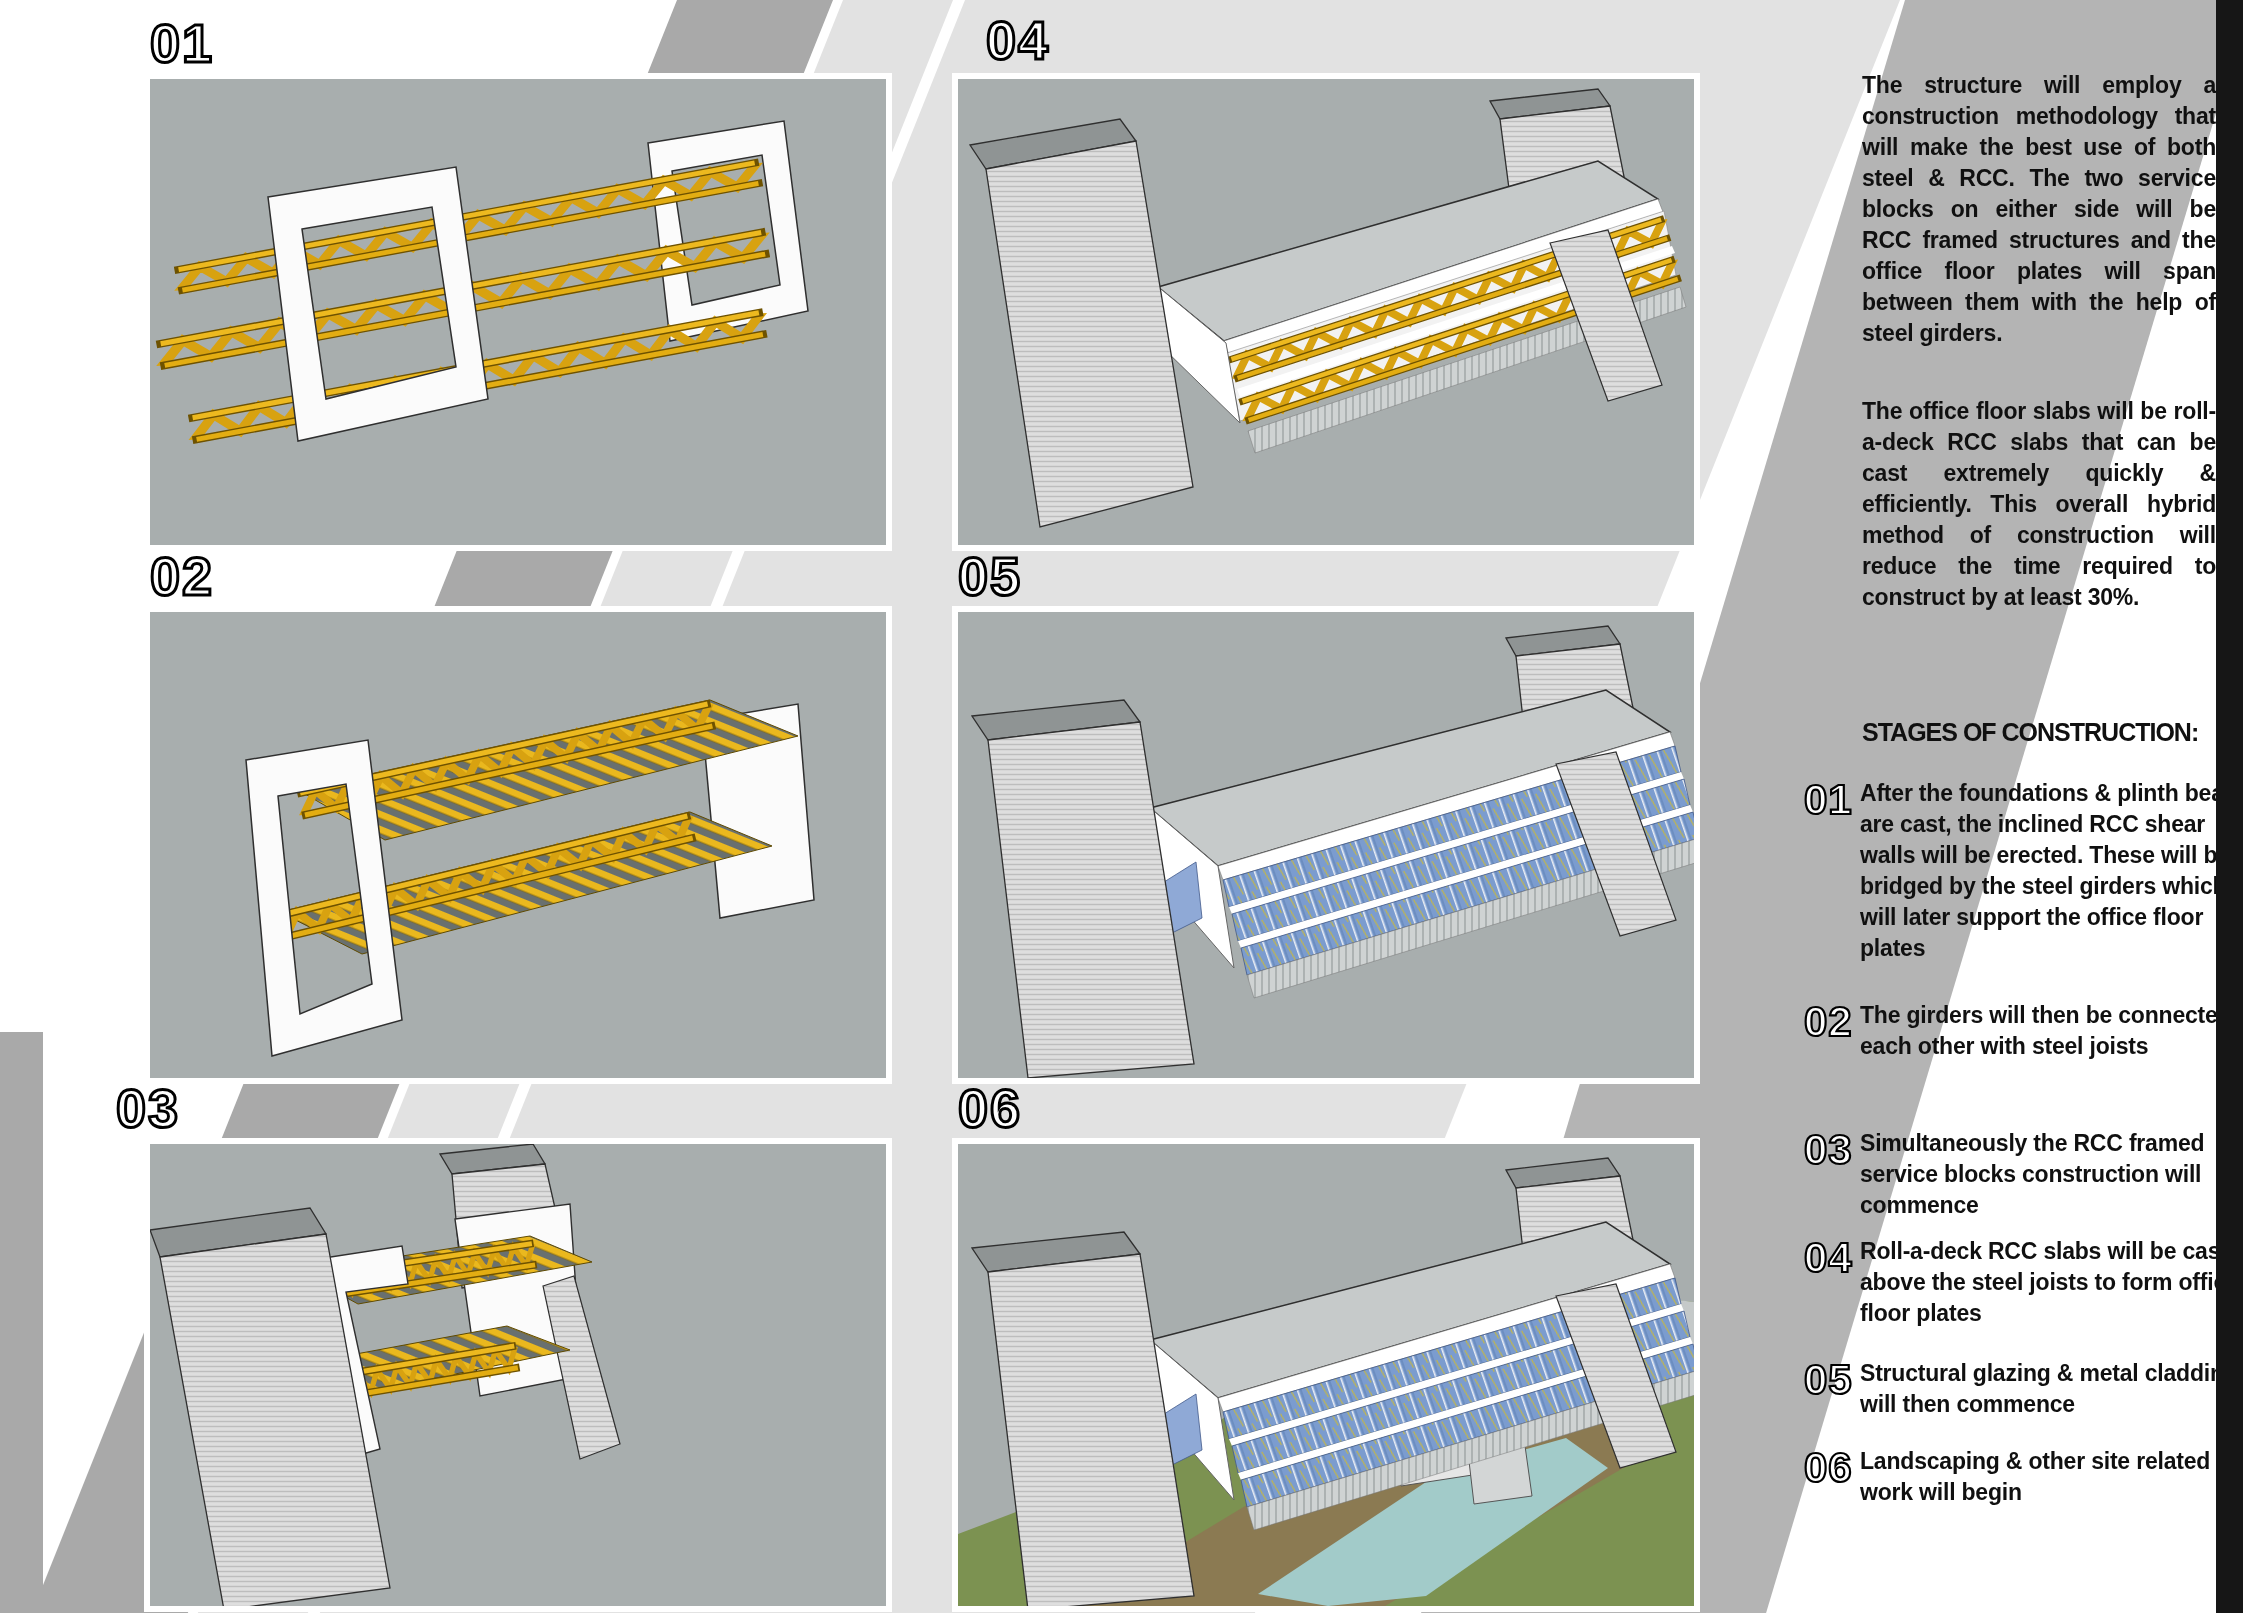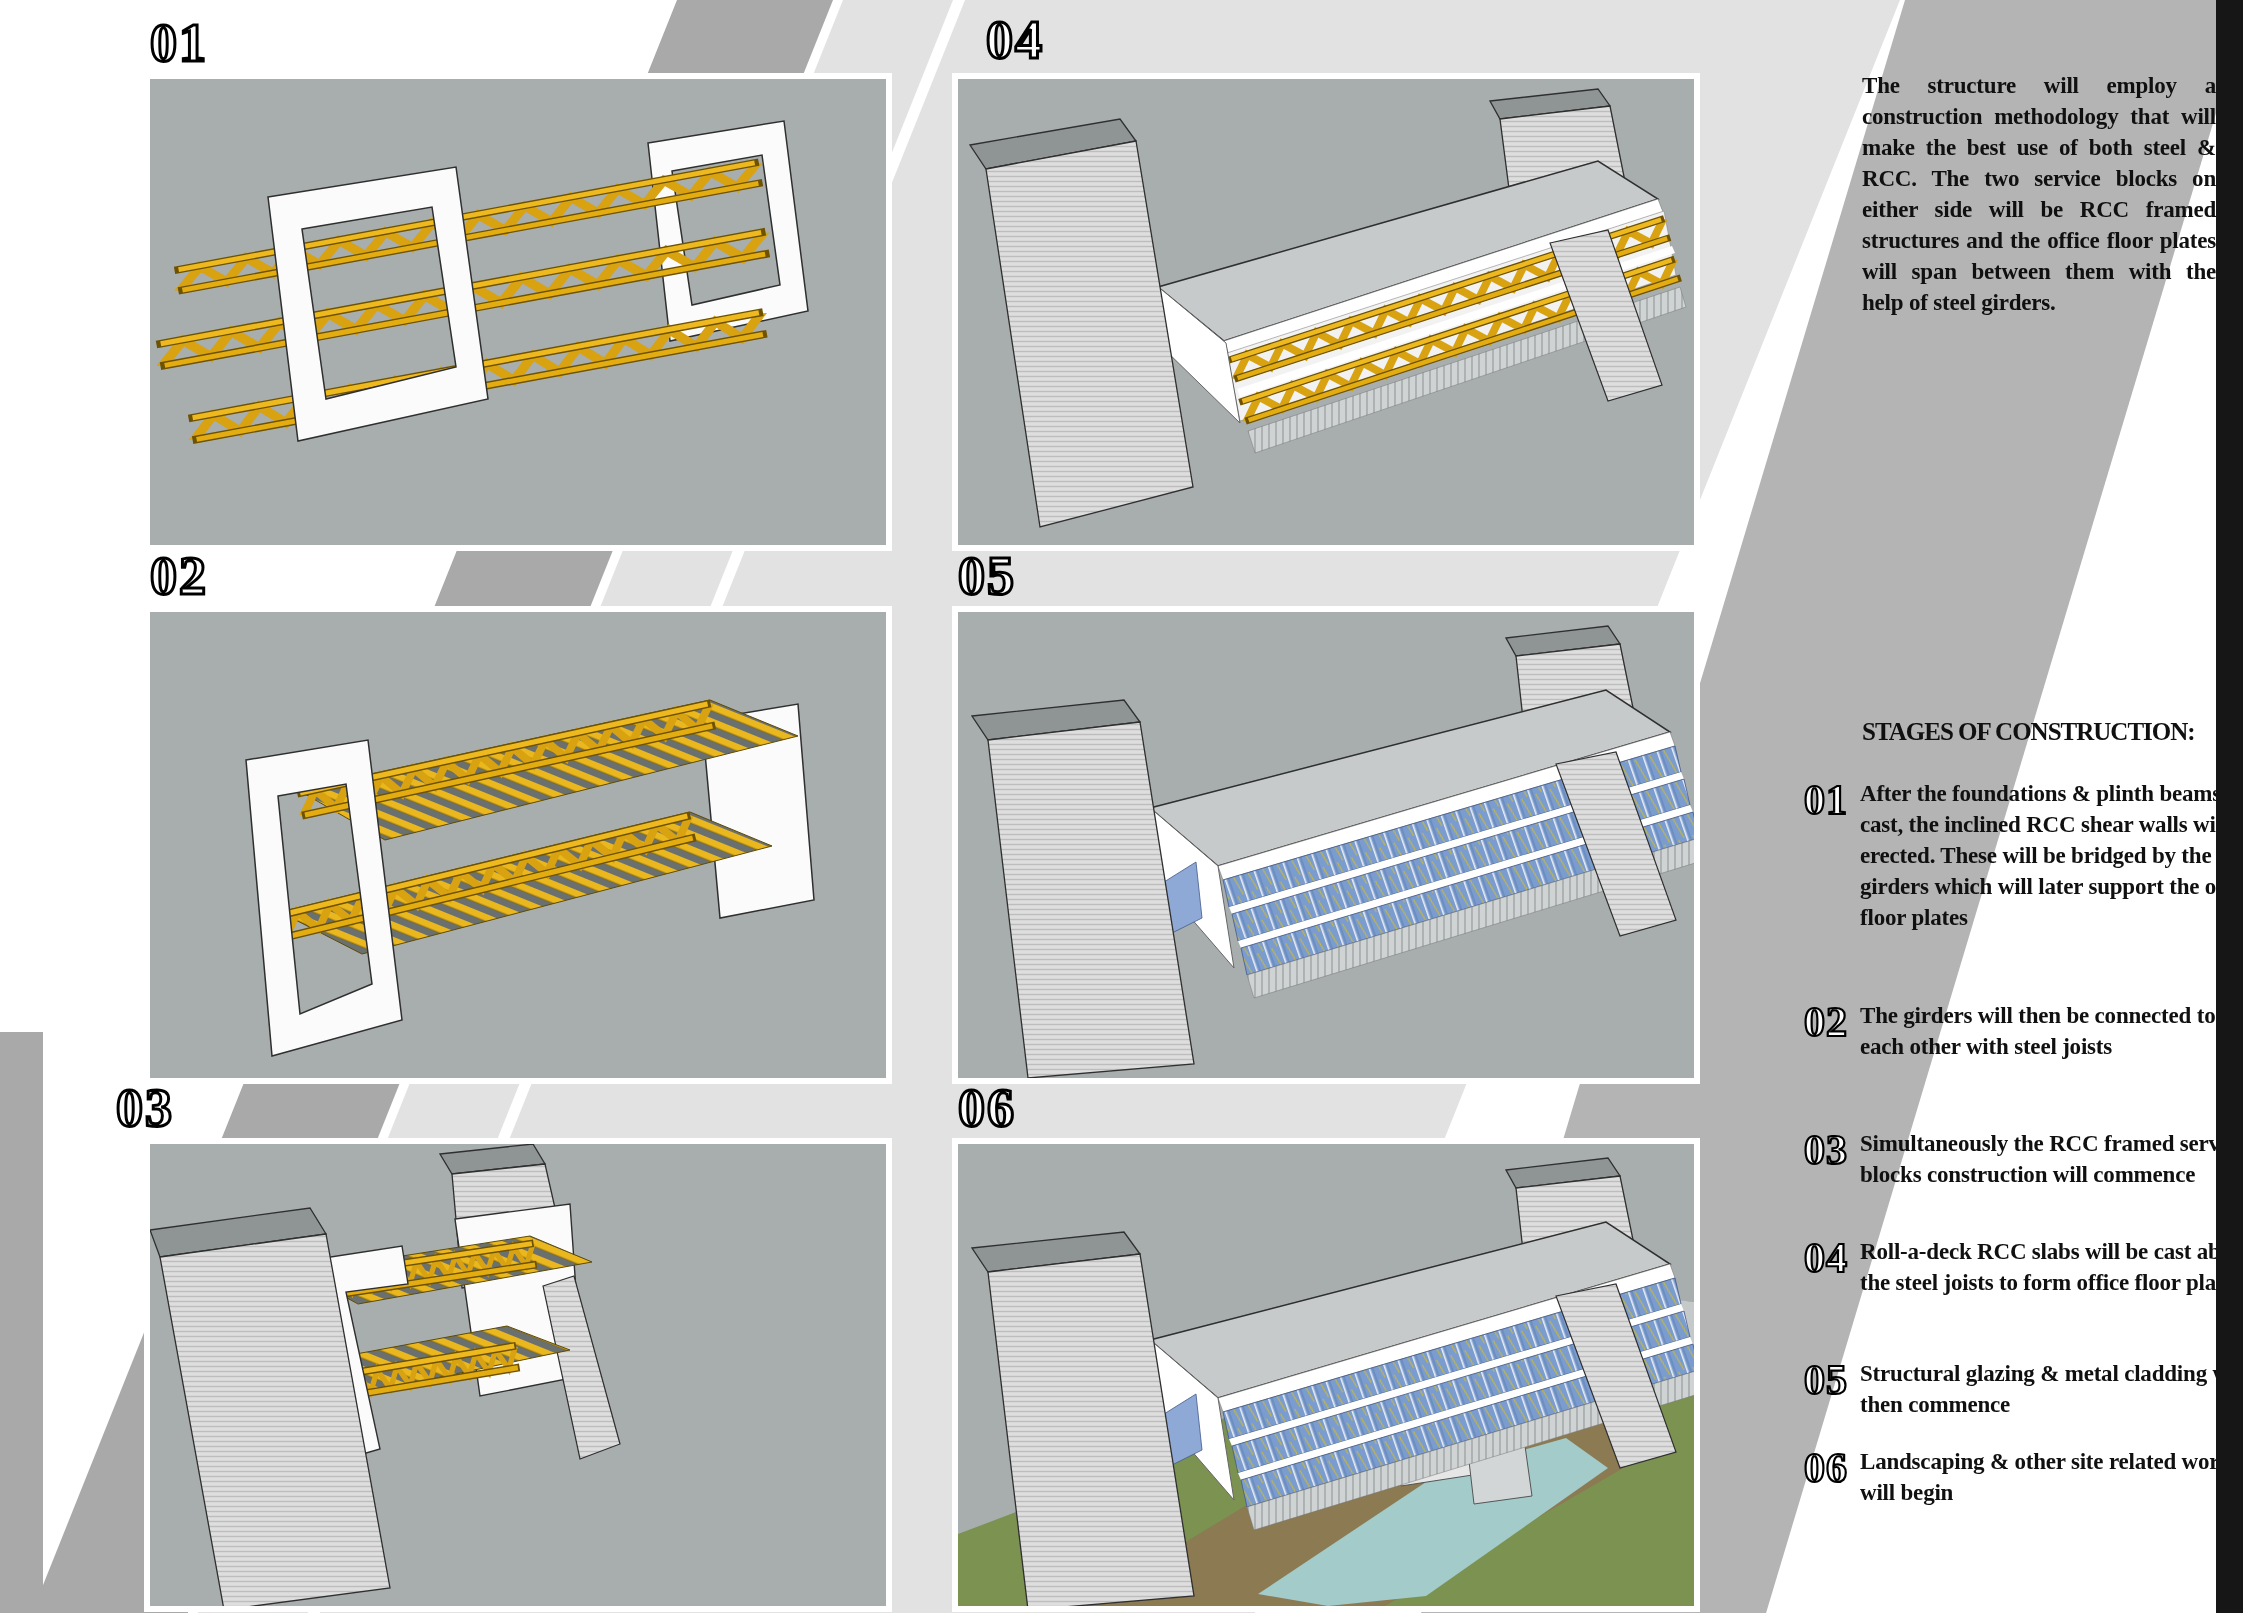--- a/index.html
+++ b/index.html
@@ -1,19 +1,19 @@
 <!DOCTYPE html>
 <html><head>
 <meta charset="utf-8">
 <style>
   html,body{margin:0;padding:0;background:#888;}
   #page{
     position:relative; width:2243px; height:1613px; overflow:hidden;
     background:#ffffff;
-    font-family:Liberation Serif, serif;
+    font-family:Liberation Sans, sans-serif;
     color:#101010;
   }
   
   .band{position:absolute; top:0; height:1613px; transform-origin:0 0; z-index:1;}
   .band-a{left:677px; width:156px; background:#a9a9a9; transform:skewX(-21.8deg);}
   .band-c{left:843px; width:110px; background:#e2e2e2; transform:skewX(-21.8deg);}
   .band-e{left:965px; width:935px; background:#e2e2e2; transform:skewX(-21.8deg);}
   .band-d{left:1905px; width:345px; background:#b4b4b4; transform:skewX(-16.7deg);}
   .band-b{left:0; top:1032px; width:43px; height:581px; background:#a9a9a9; transform:none;}
   .edge-bar{position:absolute; top:0; left:2216px; width:27px; height:1613px; background:#161616; z-index:9;}
@@ -265,20 +265,21 @@
         <polygon points="598,152 658,140 718,308 662,324" fill="url(#hatchH)" stroke="#2f2f2f" stroke-width="1.2"></polygon>
       </g>
       <g>
         <polygon points="14,104 166,88 182,110 30,128" fill="#8f9494" stroke="#2f2f2f" stroke-width="1.3"></polygon>
         <polygon points="30,128 182,110 236,452 70,466" fill="url(#hatchH)" stroke="#2f2f2f" stroke-width="1.3"></polygon>
       </g>
     </svg>
   </div>
 
   <p class="intro-p ip1">The structure will employ a construction methodology that will make the best use of both steel &amp; RCC. The two service blocks on either side will be RCC framed structures and the office floor plates will span between them with the help of steel girders.</p>
+  <p class="intro-p ip2">The office floor slabs will be roll-a-deck RCC slabs that can be cast extremely quickly &amp; efficiently. This overall hybrid method of construction will reduce the time required to construct by at least 30%.</p>
 
   <div class="stage-head">STAGES OF CONSTRUCTION:</div>
 
   <div class="stage s1">
     <span class="num">01</span>
     <div class="txt">After the foundations &amp; plinth beams are cast, the inclined RCC shear walls will be erected. These will be bridged by the steel girders which will later support the office floor plates</div>
   </div>
   <div class="stage s2">
     <span class="num">02</span>
     <div class="txt">The girders will then be connected to each other with steel joists</div>

